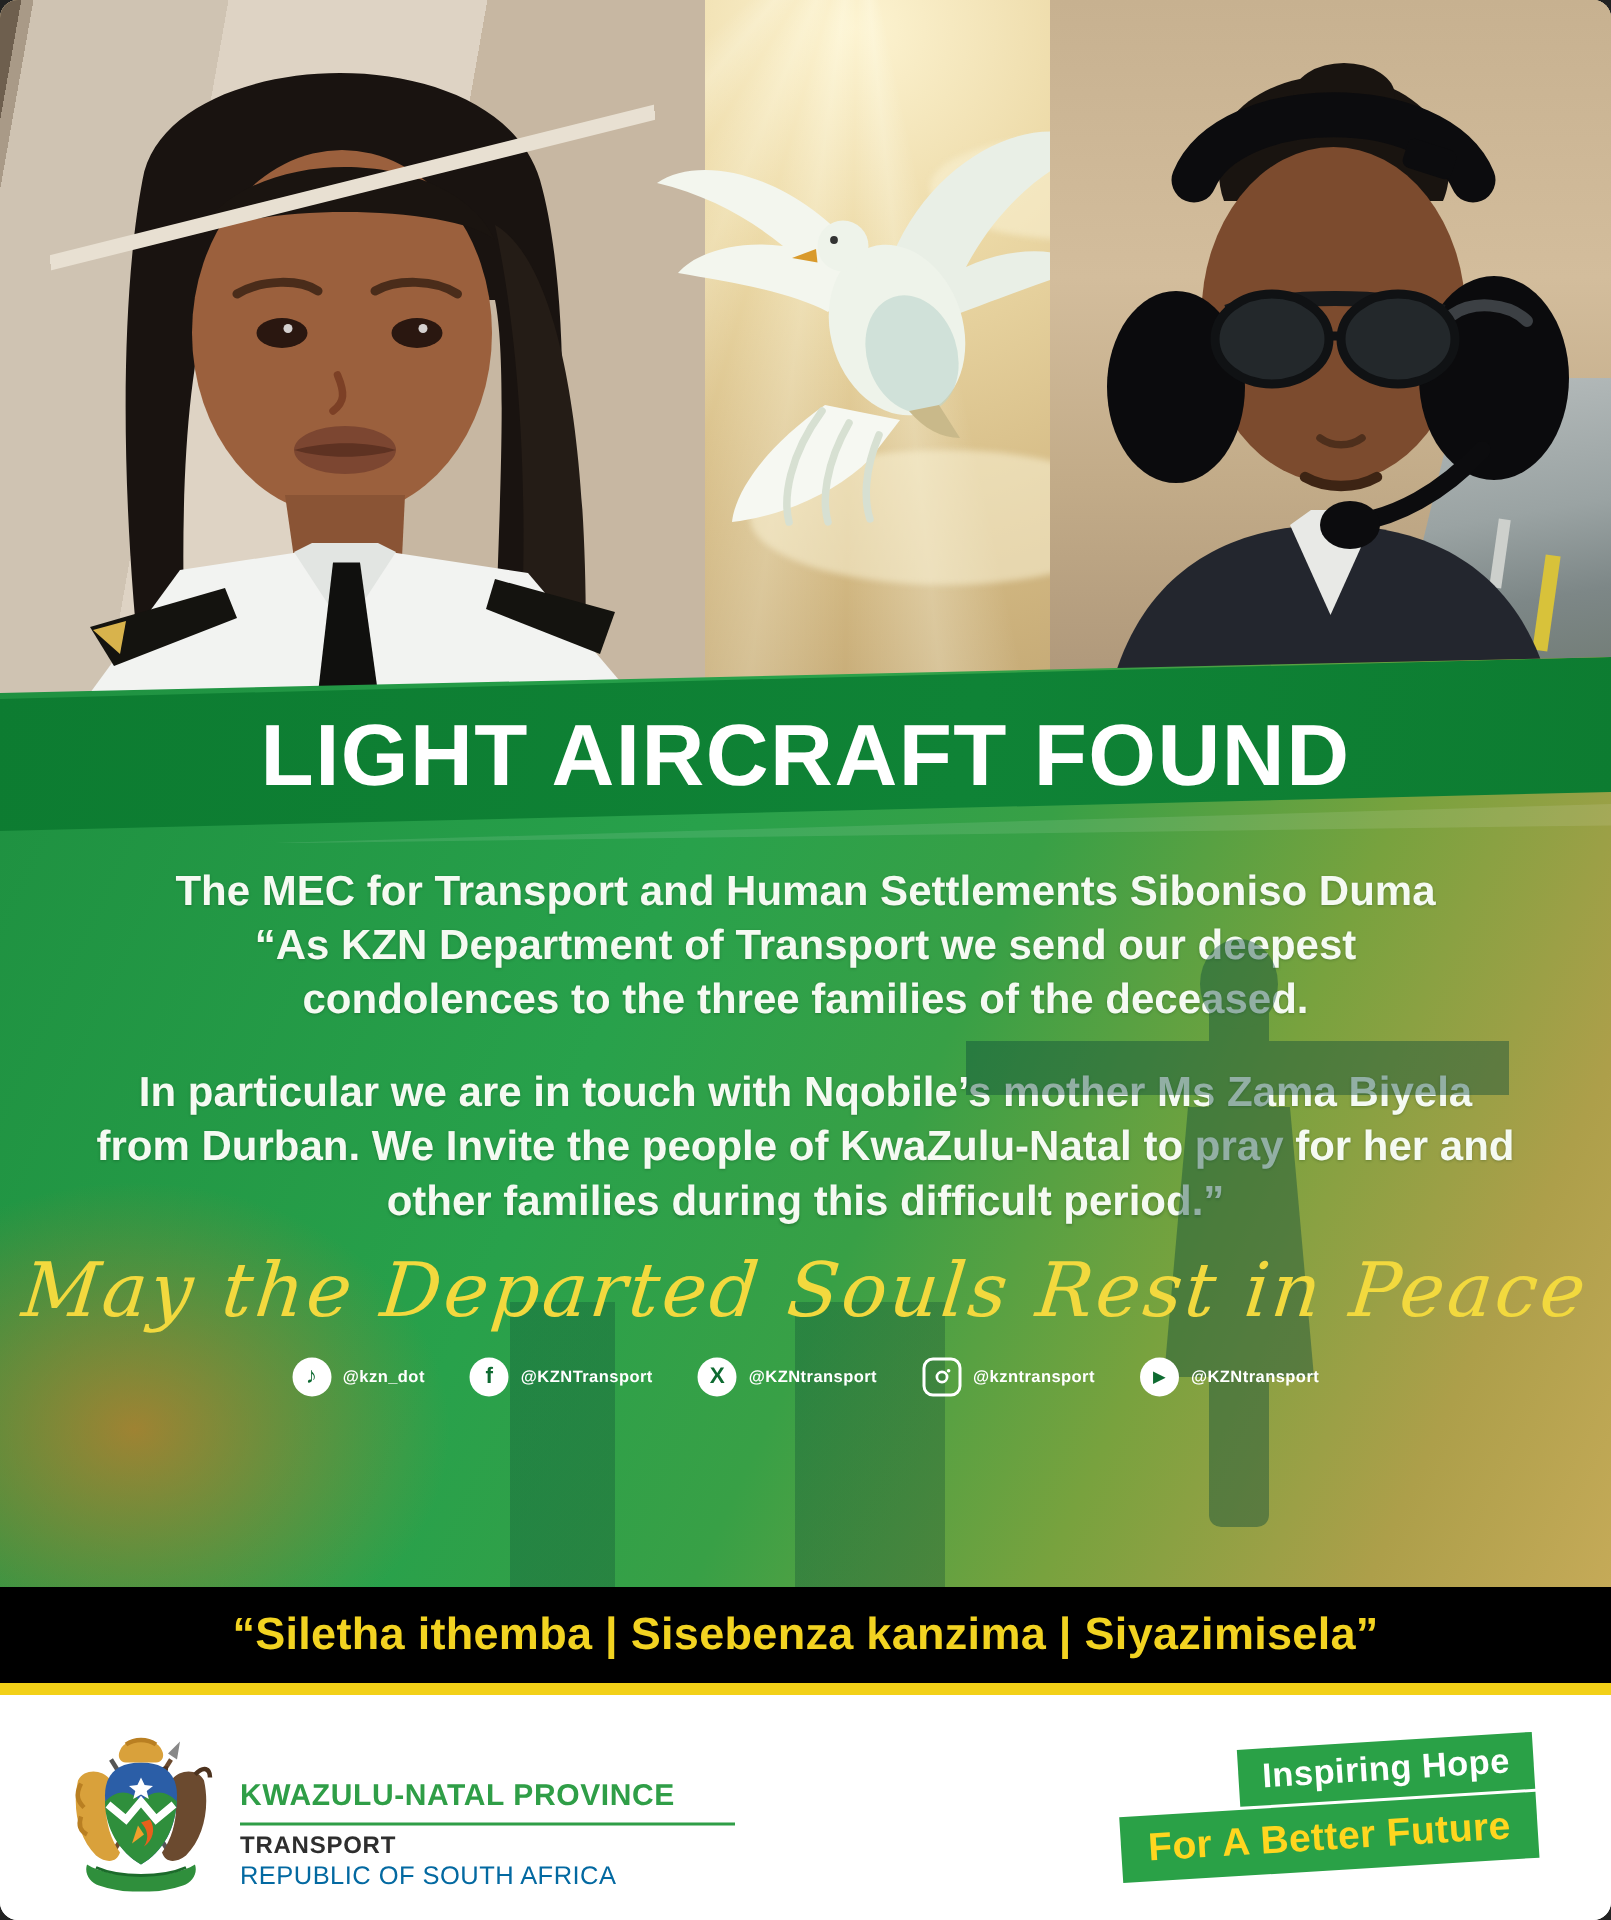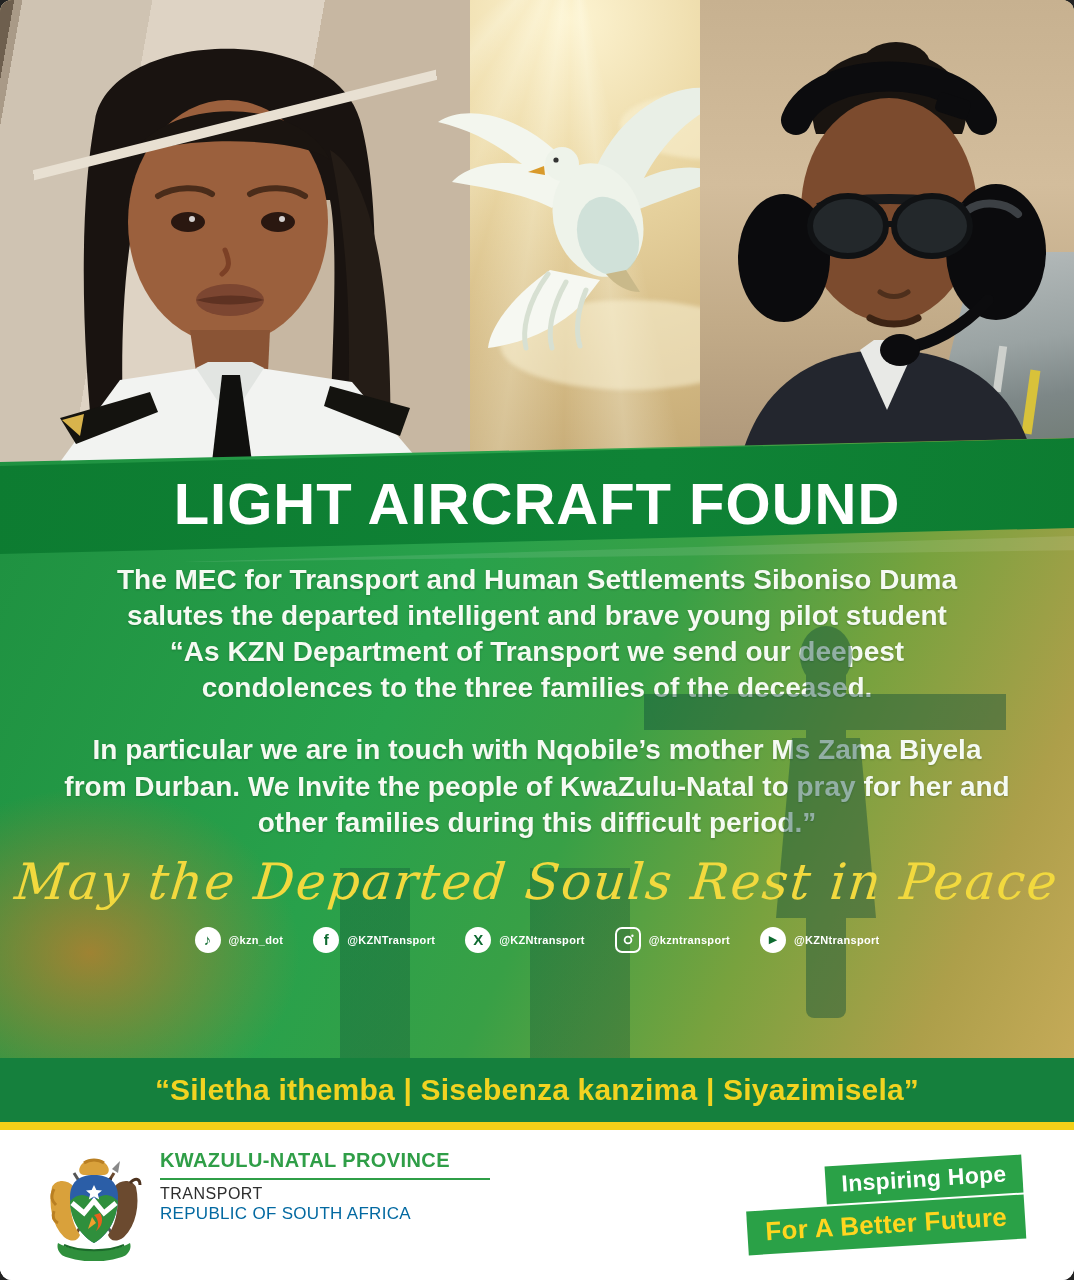--- a/index.html
+++ b/index.html
@@ -42,43 +42,43 @@
   .statue{position:absolute;right:40px;top:160px;opacity:.42;}
   .cross-bars{position:absolute;left:300px;bottom:0;width:420px;height:190px;opacity:.30;
     background:linear-gradient(90deg,transparent 0 40px,#0b4434 40px 110px,transparent 110px 230px,#0b4434 230px 330px,transparent 330px);}
   .title-band{position:relative;height:116px;
     background:linear-gradient(100deg,#0d7c31 0%,#0f8336 60%,#0d7c31 100%);
     clip-path:polygon(0 28px,100% 0,100% 90px,0 116px);}
   .title-band h1{margin:0;padding-top:32px;font-size:58px;font-weight:800;letter-spacing:1px;color:#fff;}
   .band-wedge{position:relative;height:26px;margin:-18px 0 0 17%;
     background:rgba(255,255,255,.10);clip-path:polygon(0 100%,100% 0,100% 55%,2% 100%);}
   .para{margin:0 auto;font-weight:700;font-size:28px;line-height:1.29;text-shadow:0 1px 2px rgba(0,40,10,.25);}
-  .p1{width:990px;}
+  .p1{margin-top:14px;width:990px;}
   .p1 .bold-line{font-weight:800;color:#fff;}
   .p2{width:860px;}
   .p3{margin-top:26px;width:950px;}
   .tribute{margin-top:12px;font-family:"DejaVu Serif","Liberation Serif",serif;font-style:italic;
     font-size:50px;font-weight:500;color:#f2d93e;transform:skewX(-6deg);text-shadow:none;letter-spacing:2px;}
   .social-row{position:relative;margin-top:16px;display:flex;justify-content:center;align-items:center;gap:30px;}
   .social-item{display:flex;align-items:center;gap:8px;}
   .soc-ic{width:26px;height:26px;border-radius:50%;background:#fff;color:#0e6b31;
     display:flex;align-items:center;justify-content:center;font-size:15px;font-weight:800;flex:none;}
   .soc-ic.outline{background:transparent;border:2px solid #fff;width:22px;height:22px;border-radius:7px;color:#fff;}
   .soc-handle{font-size:11px;font-weight:700;color:#fff;letter-spacing:.3px;}
   
-  .motto-bar{height:64px;background:#15803d;display:flex;align-items:center;justify-content:center;}
+  .motto-bar{height:64px;background:#000000;display:flex;align-items:center;justify-content:center;}
   .motto-bar span{font-size:30px;font-weight:800;color:#f2d321;letter-spacing:.2px;}
   .yellow-stripe{height:8px;background:#f2d018;}
   
   .footer{height:150px;background:#fff;display:flex;align-items:center;padding:0 44px;box-sizing:border-box;}
-  .gov-left{display:flex;align-items:flex-start;}
+  .gov-left{display:flex;align-items:flex-end;}
   .gov-text{margin-left:16px;}
   .gov-province{font-size:20px;font-weight:800;color:#2f9e47;letter-spacing:.4px;}
   .gov-rule{width:330px;border:none;border-top:2px solid #2f9e47;margin:6px 0 5px;}
-  .gov-dept{font-size:16px;font-weight:400;color:#2e2e2e;letter-spacing:.5px;}
+  .gov-dept{font-size:16px;font-weight:700;color:#2e2e2e;letter-spacing:.5px;}
   .gov-country{font-size:17px;color:#0369a1;letter-spacing:.3px;margin-top:1px;}
   .site{display:flex;align-items:center;gap:8px;margin-left:64px;}
   .site-text{font-size:17px;font-weight:800;color:#1c1c1c;letter-spacing:.3px;}
   .slogan{margin-left:auto;display:flex;flex-direction:column;align-items:flex-end;transform:rotate(-3.5deg);margin-right:6px;}
   .slogan-line1{background:#2aa147;color:#fff;font-size:23px;font-weight:800;padding:5px 16px 6px;letter-spacing:.3px;}
   .slogan-line2{background:#2aa147;color:#ffd61f;font-size:26px;font-weight:800;padding:6px 18px 7px;margin-top:2px;letter-spacing:.3px;}
 </style>
 </head>
 <body>
 
@@ -171,21 +171,20 @@
       </g>
     </svg>
 
     <div class="title-band">
       <h1>LIGHT AIRCRAFT FOUND</h1>
     </div>
     <div class="band-wedge"></div>
 
     <div class="para p1">
       <span style="display:block">The MEC for Transport and Human Settlements Siboniso Duma</span>
-      <span style="display:block">salutes the departed intelligent and brave young pilot student</span>
     </div>
 
     <div class="para p2">“As KZN Department of Transport we send our deepest condolences to the three families of the deceased.</div>
 
     <div class="para p3">In particular we are in touch with Nqobile’s mother Ms Zama Biyela from Durban. We Invite the people of KwaZulu-Natal to pray for her and other families during this difficult period.”</div>
 
     <div class="tribute">May the Departed Souls Rest in Peace</div>
 
     <div class="social-row">
       <div class="social-item">

